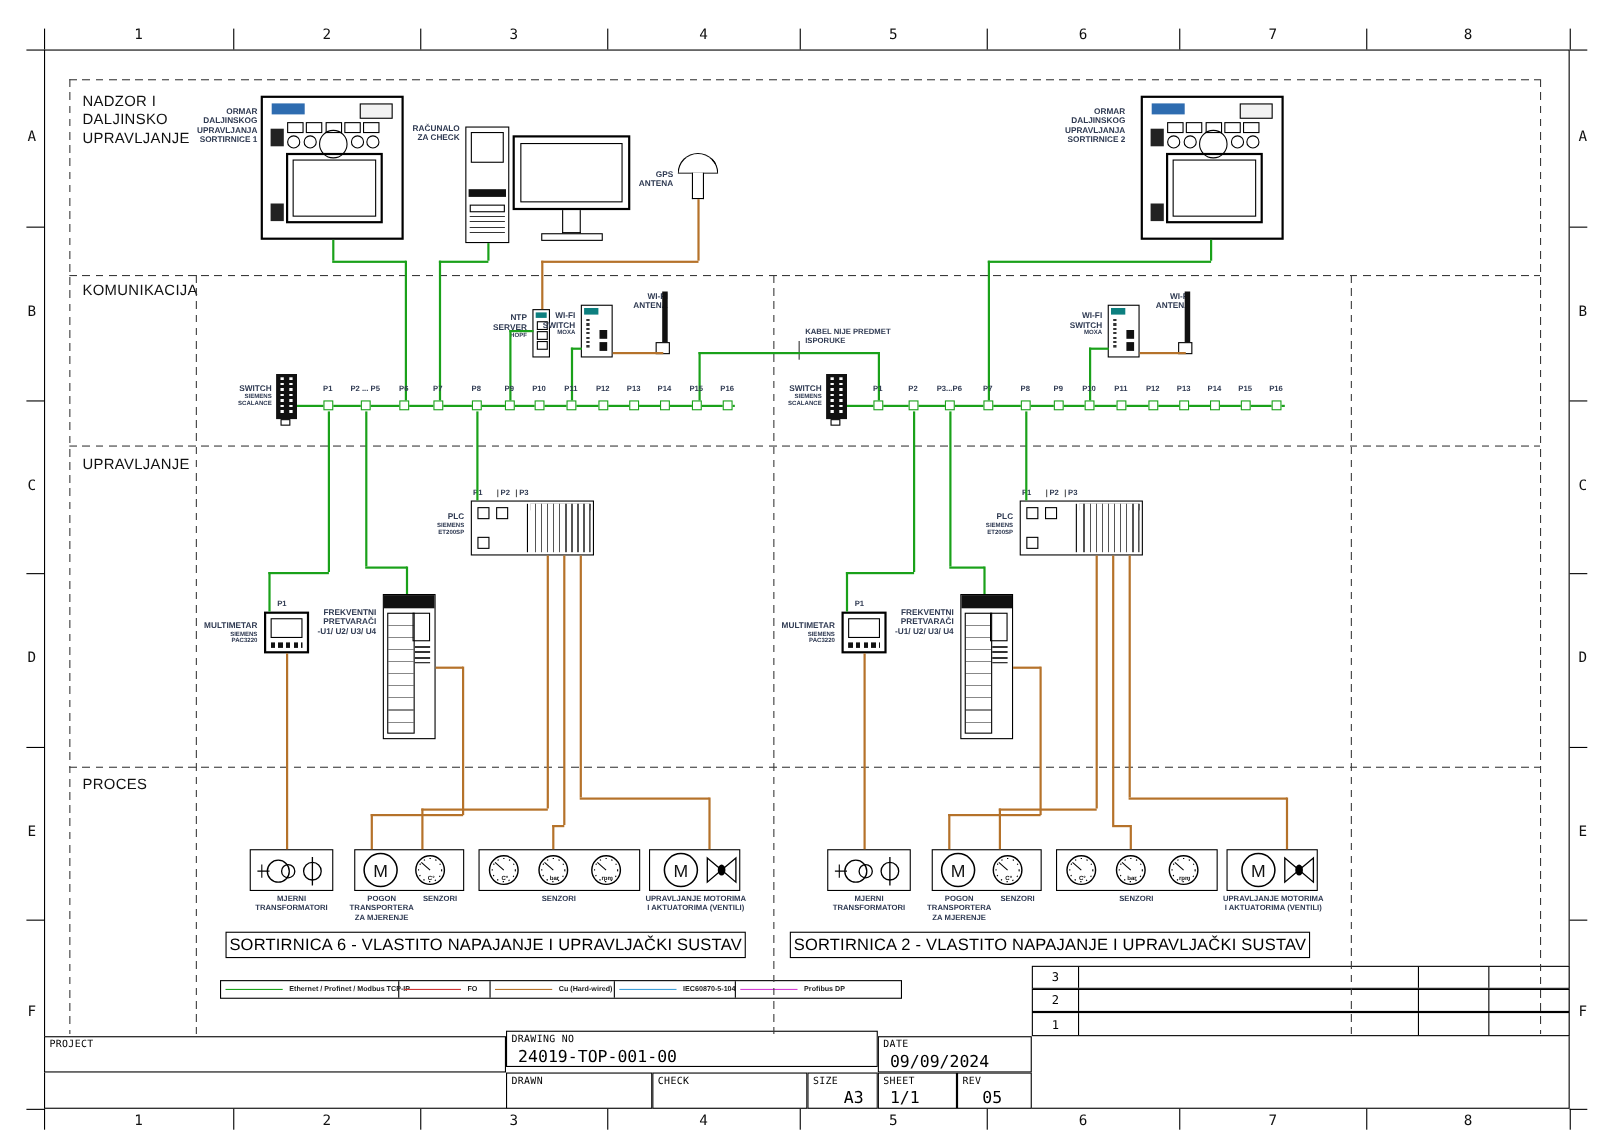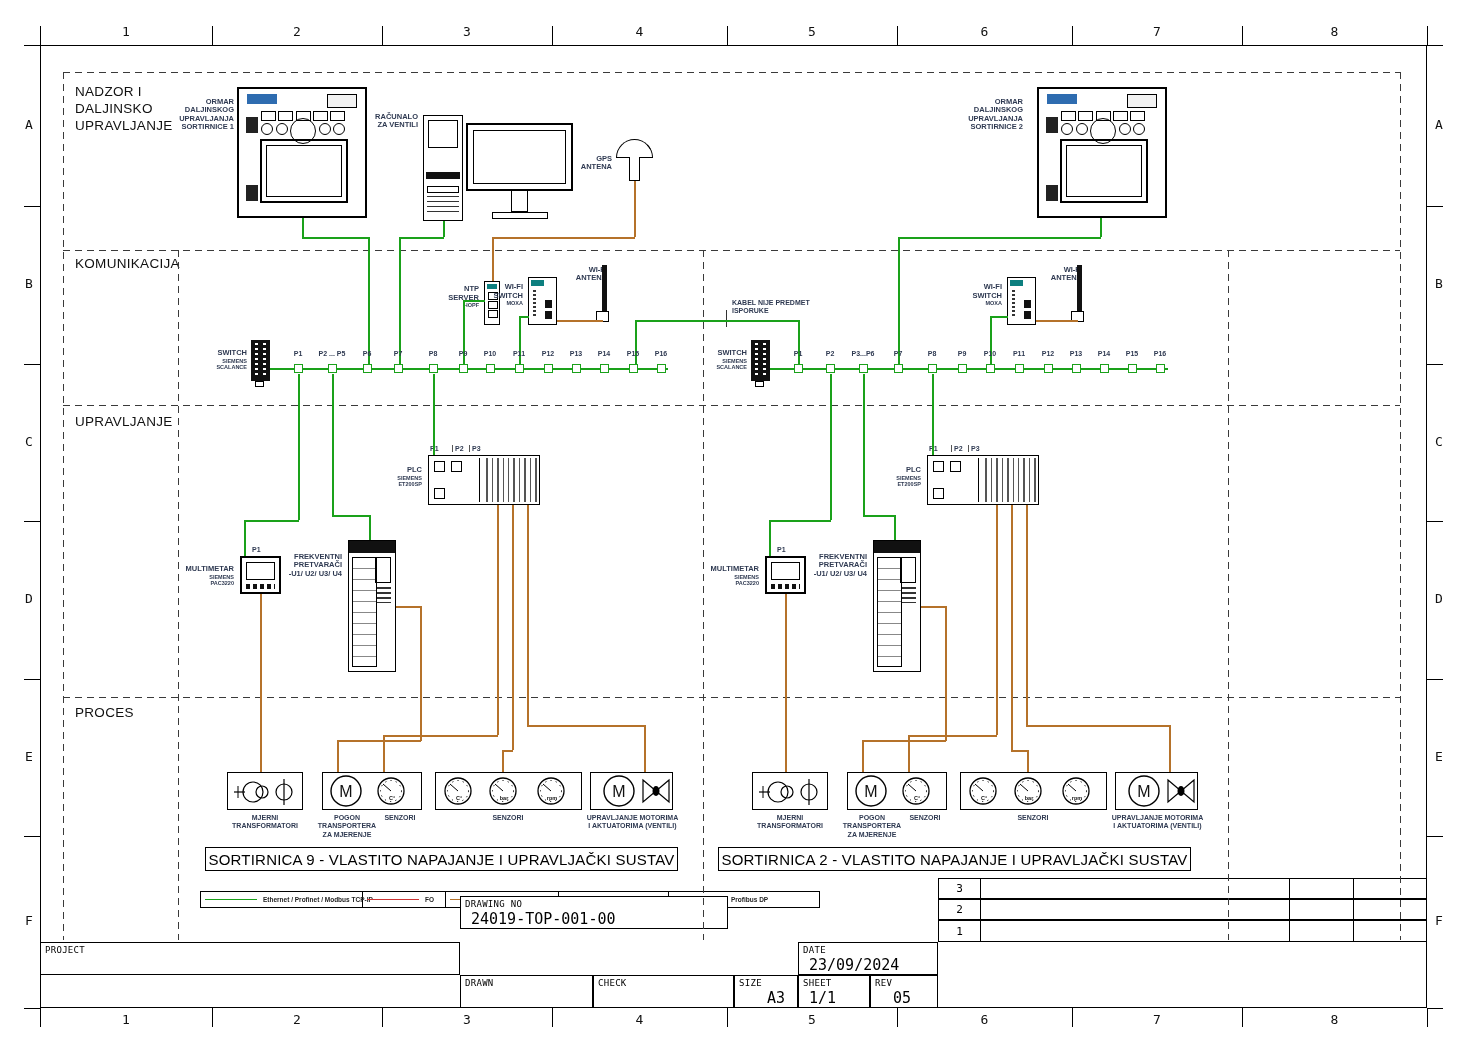--- a/index.html
+++ b/index.html
@@ -143,21 +143,21 @@
         <i></i>
       </div>
     <div class="vent" style="top:28px"></div>
     <div class="vent" style="top:96px"></div>
     <div class="screen">
         <i></i>
       </div>
   </div>
 
   <div class="clabel" style="left:348px;top:113px;width:70px">RAČUNALO
-ZA VENTILI</div>
+ZA CHECK</div>
   <div class="tower">
     <div class="cd"></div>
       <div class="band"></div>
     <div class="s1"></div>
       <div class="s2"></div>
   </div>
   <div class="monitor">
       <div class="scr"></div>
     </div>
   <div class="mstand"></div>
@@ -461,21 +461,21 @@
   <div class="pbox-label" style="left:730px;width:120px">MJERNI
 TRANSFORMATORI</div>
   <div class="pbox-label" style="left:812px;width:120px">POGON
 TRANSPORTERA
 ZA MJERENJE</div>
   <div class="pbox-label" style="left:885px;width:80px">SENZORI</div>
   <div class="pbox-label" style="left:973px;width:120px">SENZORI</div>
   <div class="pbox-label" style="left:1090px;width:135px">UPRAVLJANJE MOTORIMA
 I AKTUATORIMA (VENTILI)</div>
 
-  <div class="banner" style="left:205px">SORTIRNICA 9 - VLASTITO NAPAJANJE I UPRAVLJAČKI SUSTAV</div>
+  <div class="banner" style="left:205px">SORTIRNICA 6 - VLASTITO NAPAJANJE I UPRAVLJAČKI SUSTAV</div>
   <div class="banner" style="left:718px">SORTIRNICA 2 - VLASTITO NAPAJANJE I UPRAVLJAČKI SUSTAV</div>
 
   <div class="legend">
     <div class="legend-cell" style="width:162px">
       <span class="legend-line" style="background: rgb(26, 161, 26);"></span>
       <span class="legend-text">Ethernet / Profinet / Modbus TCP-IP</span>
     </div>
     <div class="legend-cell" style="width:83px">
       <span class="legend-line" style="background: rgb(204, 51, 51);"></span>
       <span class="legend-text">FO</span>
@@ -507,27 +507,27 @@
   <div class="tbcell" style="left:938px;top:920px;width:489px;height:22px">
     <div class="rev-num">1</div>
     <div class="rev-div" style="left:350px"></div>
     <div class="rev-div" style="left:414px"></div>
   </div>
 
   <div class="tbcell" style="left:40px;top:942px;width:420px;height:33px">
     <span class="tb-label">PROJECT</span>
     <span class="tb-val"></span>
   </div>
-  <div class="tbcell" style="left:460px;top:896px;width:268px;height:33px">
+  <div class="tbcell" style="left:460px;top:937px;width:338px;height:33px">
     <span class="tb-label">DRAWING NO</span>
     <span class="tb-val">24019-TOP-001-00</span>
   </div>
   <div class="tbcell" style="left:798px;top:942px;width:140px;height:33px">
     <span class="tb-label">DATE</span>
-    <span class="tb-val">23/09/2024</span>
+    <span class="tb-val">09/09/2024</span>
   </div>
   <div class="tbcell" style="left:460px;top:975px;width:133px;height:33px">
     <span class="tb-label">DRAWN</span>
     <span class="tb-val"></span>
   </div>
   <div class="tbcell" style="left:593px;top:975px;width:141px;height:33px">
     <span class="tb-label">CHECK</span>
     <span class="tb-val"></span>
   </div>
   <div class="tbcell" style="left:734px;top:975px;width:64px;height:33px">

